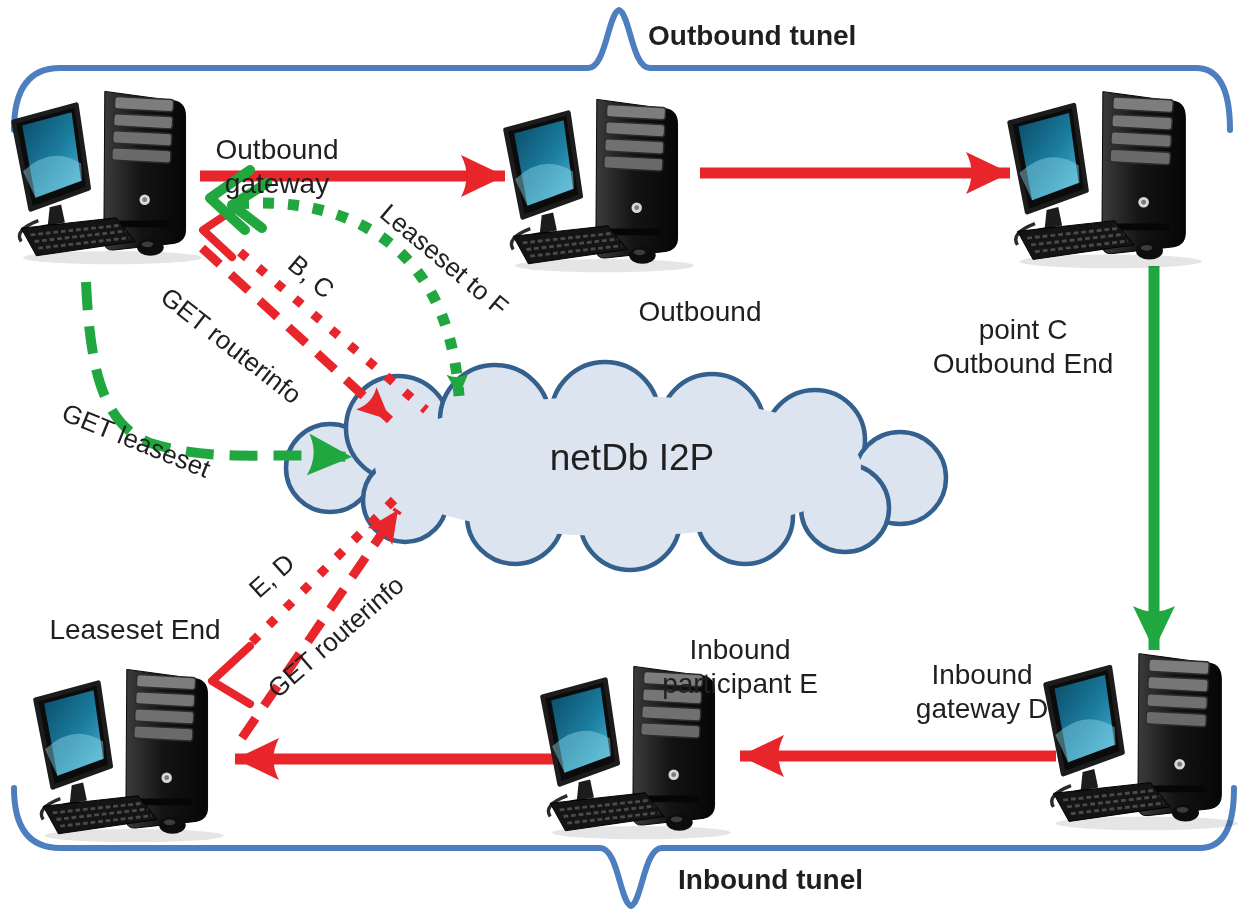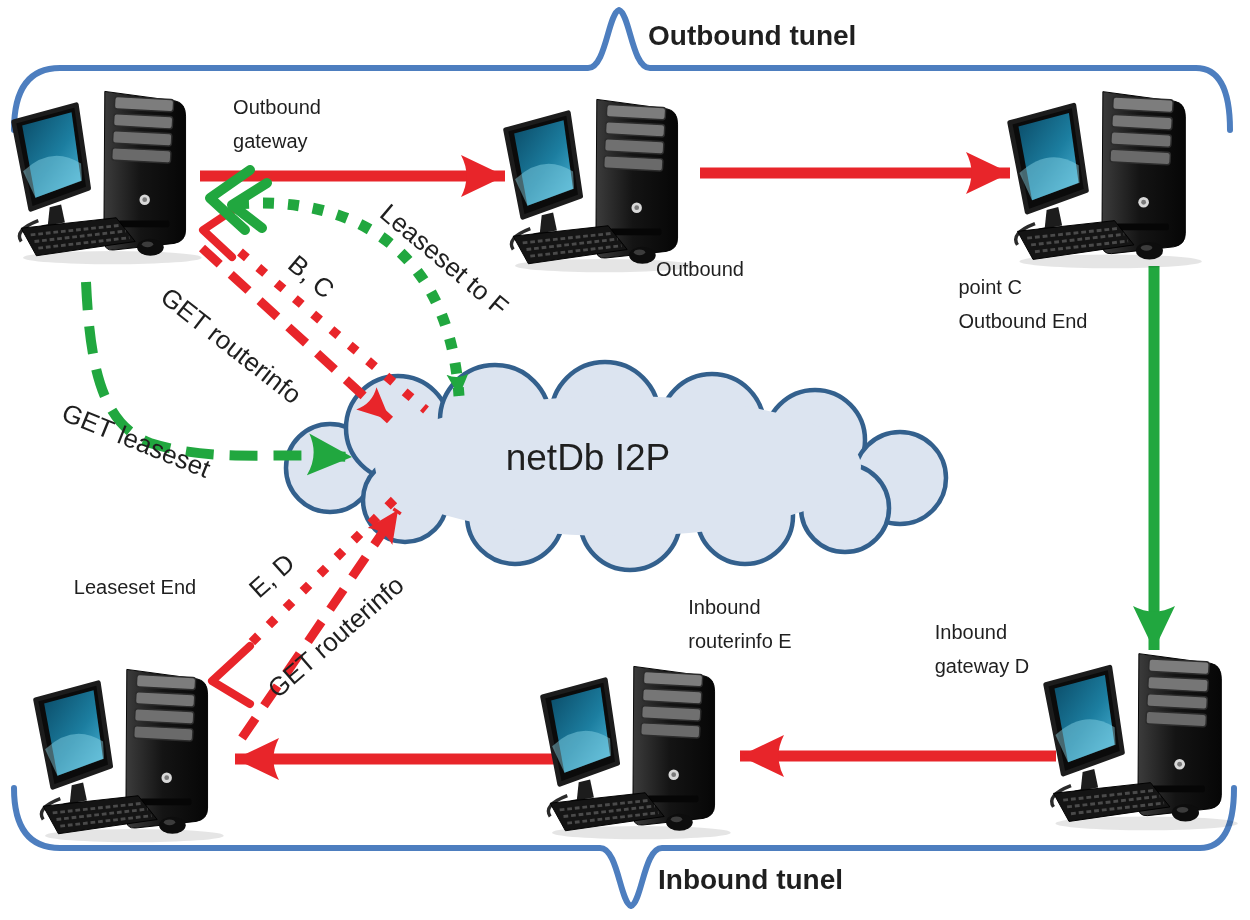--- a/index.html
+++ b/index.html
@@ -12,24 +12,24 @@
   .red-line{stroke:#e8252a;stroke-width:11;fill:none;}
   .green-line{stroke:#21a73f;stroke-width:11;fill:none;}
   .red-dash{stroke:#e8252a;stroke-width:9;fill:none;stroke-dasharray:24 15;}
   .red-dot{stroke:#e8252a;stroke-width:9;fill:none;stroke-dasharray:9 15;}
   .green-dash{stroke:#21a73f;stroke-width:10;fill:none;stroke-dasharray:28 16;}
   .green-dot{stroke:#21a73f;stroke-width:11;fill:none;stroke-dasharray:11 14;}
   .red-chev{stroke:#e8252a;stroke-width:8;fill:none;stroke-linecap:round;stroke-linejoin:round;}
   .green-chev{stroke:#21a73f;stroke-width:10;fill:none;stroke-linecap:round;stroke-linejoin:round;}
   .lbl{position:absolute;font-size:28px;white-space:nowrap;}
   .bold{font-weight:bold;}
-  .node-lbl{position:absolute;transform:translateX(-50%);
-            font-size:20px;line-height:34px;white-space:nowrap;}
+  .node-lbl{position:absolute;transform:translateX(-50%);text-align:center;
+            font-size:28px;line-height:34px;white-space:nowrap;margin-top:43px;}
   .msg{position:absolute;font-size:26px;white-space:nowrap;transform-origin:center center;}
-  .netdb{position:absolute;font-size:37px;white-space:nowrap;transform:translate(-50%,-50%);}
+  .netdb{position:absolute;font-size:37px;white-space:nowrap;transform:translate(-50%,-50%);margin-left:44px;}
 </style>
 </head>
 <body>
 
 <div id="stage">
 
 <svg id="diagram-svg" width="1250" height="920" viewBox="0 0 1250 920">
   <defs>
     <linearGradient id="towerGrad" x1="0" y1="0" x2="1" y2="0">
       <stop offset="0" stop-color="#3c3c3c"></stop>
@@ -125,40 +125,40 @@
 
   <use href="#pc" x="0" y="0" width="220" height="200" transform="translate(6,80) scale(0.95)"></use>
   <use href="#pc" x="0" y="0" width="220" height="200" transform="translate(498,88) scale(0.95)"></use>
   <use href="#pc" x="0" y="0" width="220" height="200" transform="translate(1002,80) scale(0.97)"></use>
   <use href="#pc" x="0" y="0" width="220" height="200" transform="translate(1038,642) scale(0.97)"></use>
   <use href="#pc" x="0" y="0" width="220" height="200" transform="translate(535,655) scale(0.95)"></use>
   <use href="#pc" x="0" y="0" width="220" height="200" transform="translate(28,658) scale(0.95)"></use>
 </svg>
 
 <div class="lbl bold" style="left:648px;top:20px">Outbound tunel</div>
-<div class="lbl bold" style="left:658px;top:864px">Inbound tunel</div>
+<div class="lbl bold" style="left:678px;top:864px">Inbound tunel</div>
 
 <div class="node-lbl" style="left:277px;top:90px">
   <div>Outbound</div>
   <div>gateway</div>
 </div>
 <div class="node-lbl" style="left:700px;top:252px">
   <div>Outbound</div>
 </div>
 <div class="node-lbl" style="left:1023px;top:270px">
   <div>point C</div>
   <div>Outbound End</div>
 </div>
 <div class="node-lbl" style="left:982px;top:615px">
   <div>Inbound</div>
   <div>gateway D</div>
 </div>
 <div class="node-lbl" style="left:740px;top:590px">
   <div>Inbound</div>
-  <div>routerinfo E</div>
+  <div>participant E</div>
 </div>
 <div class="node-lbl" style="left:135px;top:570px">
   <div>Leaseset End</div>
 </div>
 
 <div class="netdb" style="left:588px;top:458px">netDb I2P</div>
 
 <div class="msg" style="left:444px;top:260px;transform:translate(-50%,-50%) rotate(40deg)">Leaseset to F</div>
 <div class="msg" style="left:311px;top:277px;transform:translate(-50%,-50%) rotate(40deg)">B, C</div>
 <div class="msg" style="left:231px;top:346px;transform:translate(-50%,-50%) rotate(38deg)">GET routerinfo</div>

